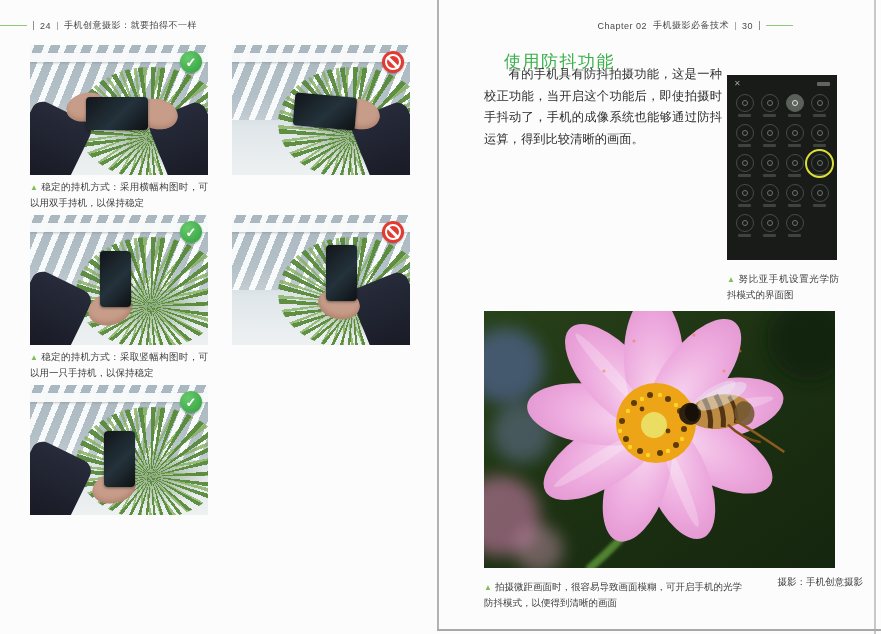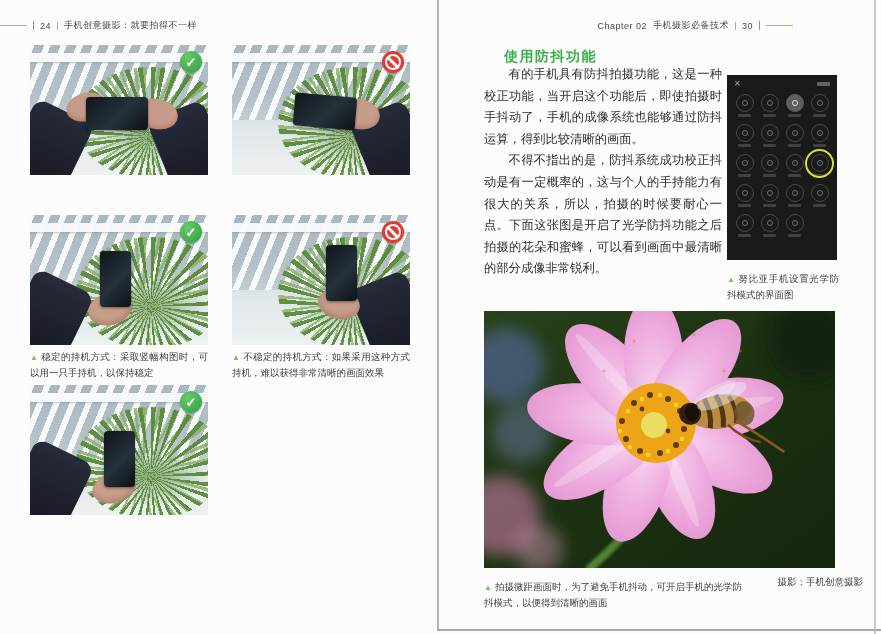--- a/index.html
+++ b/index.html
@@ -75,21 +75,21 @@
     font-size:13px; font-weight:bold; }
   .badge.no { background:#e23a30; }
   .badge.no::before { content:""; position:absolute; inset:3px; border:2px solid #fff; border-radius:50%; }
   .badge.no::after { content:""; position:absolute; left:3px; top:10px; width:16px; height:2.6px;
     background:#fff; transform:rotate(45deg); }
 
   .cap { margin-top:5px; font-size:9.5px; line-height:14.5px; color:#3d3d3d; text-align:justify; }
   .tri { color:#7fbf56; font-size:8px; margin-right:3px; }
 
   
-  .section-title { position:absolute; left:66px; top:36px; font-size:14px; font-weight:bold;
+  .section-title { position:absolute; left:66px; top:36px; font-size:17px; font-weight:normal;
     color:#3ab04a; letter-spacing:1.5px; }
   .bodytext { position:absolute; left:46px; top:64px; width:238px;
     font-family:"Liberation Serif","DejaVu Serif",serif;
     font-size:12.3px; line-height:21.6px; text-align:justify; color:#2e2e2e; }
   .bodytext p { margin:0; text-indent:2em; }
 
   .phone-fig { position:absolute; left:289px; top:75px; width:110px; }
   .phone-panel { width:110px; height:185px; background:#181b18; position:relative; }
   .pp-top { display:flex; justify-content:space-between; align-items:center; padding:5px 7px 2px; }
   .pp-close { color:#9aa09a; font-size:8px; line-height:8px; }
@@ -138,20 +138,21 @@
       <div class="plant"></div>
       <div class="arm a1"></div>
       <div class="arm a2"></div>
       <div class="hand h1"></div>
       <div class="hand h2"></div>
       <div class="phone"></div>
       <div class="badge check">
           <span>✓</span>
         </div>
     </div>
+    <figcaption class="cap"><span class="tri">▲</span><span>稳定的持机方式：采用横幅构图时，可以用双手持机，以保持稳定</span></figcaption>
   </figure>
 
   <figure class="pf r1 c2 p2">
     <div class="ph">
       <div class="slats"></div>
       <div class="railtop"></div>
       <div class="plant"></div>
 
       <div class="arm a2"></div>
 
@@ -183,21 +184,20 @@
       <div class="slats"></div>
       <div class="railtop"></div>
       <div class="plant"></div>
 
       <div class="arm a2"></div>
 
       <div class="hand h2"></div>
       <div class="phone"></div>
       <div class="badge no"></div>
     </div>
-    <figcaption class="cap"><span class="tri">▲</span><span>不稳定的持机方式：如果采用这种方式持机，难以获得非常清晰的画面效果</span></figcaption>
   </figure>
 
   <figure class="pf r3 c1 p5">
     <div class="ph">
       <div class="slats"></div>
       <div class="railtop"></div>
       <div class="plant"></div>
       <div class="arm a1"></div>
 
       <div class="hand h1"></div>
@@ -222,21 +222,20 @@
     <span class="gap6"></span>
     <span class="tick"></span>
     <span class="gap6"></span>
     <span class="hrule"></span>
   </div>
 
   <h2 class="section-title">使用防抖功能</h2>
 
   <div class="bodytext">
     <p>有的手机具有防抖拍摄功能，这是一种校正功能，当开启这个功能后，即使拍摄时手抖动了，手机的成像系统也能够通过防抖运算，得到比较清晰的画面。</p>
-    <p>不得不指出的是，防抖系统成功校正抖动是有一定概率的，这与个人的手持能力有很大的关系，所以，拍摄的时候要耐心一点。下面这张图是开启了光学防抖功能之后拍摄的花朵和蜜蜂，可以看到画面中最清晰的部分成像非常锐利。</p>
   </div>
 
   <figure class="phone-fig">
     <div class="phone-panel">
       <div class="pp-top">
         <span class="pp-close">✕</span>
         <span class="pp-morelbl"></span>
       </div>
       <div class="pgrid">
           <div class="pcell">
@@ -428,16 +427,16 @@
         <circle cx="-6" cy="0" r="11" fill="#2e2112"></circle>
         <ellipse cx="-4" cy="-1" rx="7" ry="9" fill="#171008"></ellipse>
         <path d="M30 16 q12 16 30 22" stroke="#7a4a16" stroke-width="2.5" fill="none"></path>
         <path d="M38 13 q18 14 44 38" stroke="#8a5a1e" stroke-width="2.5" fill="none"></path>
         <ellipse cx="28" cy="-13" rx="27" ry="9" fill="#eef2f6" opacity="0.45" transform="rotate(-18 28 -13)"></ellipse>
       </g>
     </svg>
   </figure>
 
   <div class="flower-caprow">
-    <div class="cap flower-cap"><span class="tri">▲</span><span>拍摄微距画面时，为了避免手机抖动，可开启手机的光学防抖模式，以便得到清晰的画面</span></div>
+    <div class="cap flower-cap"><span class="tri">▲</span><span>拍摄微距画面时，很容易导致画面模糊，可开启手机的光学防抖模式，以便得到清晰的画面</span></div>
     <div class="credit">摄影：手机创意摄影</div>
   </div>
 </div>
 
 </body></html>

